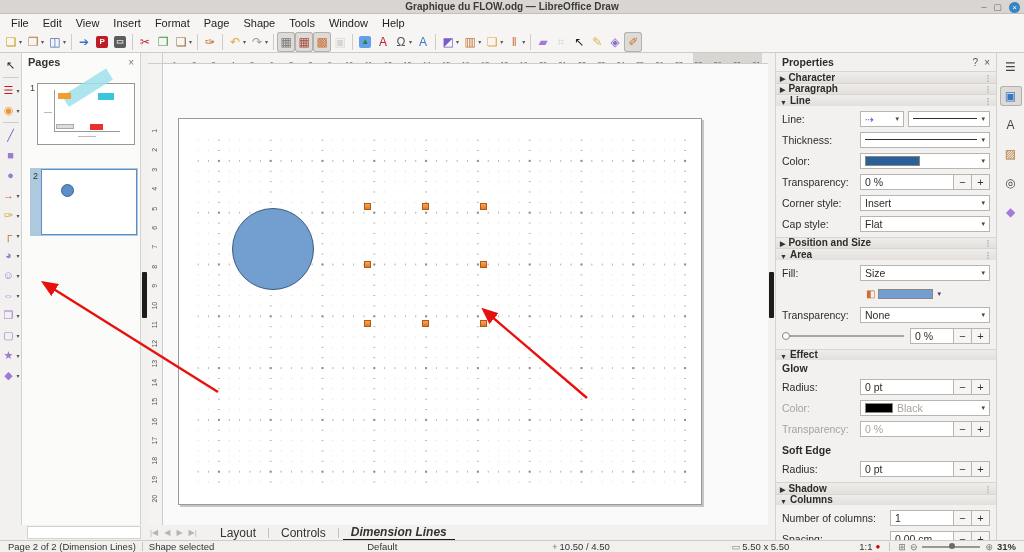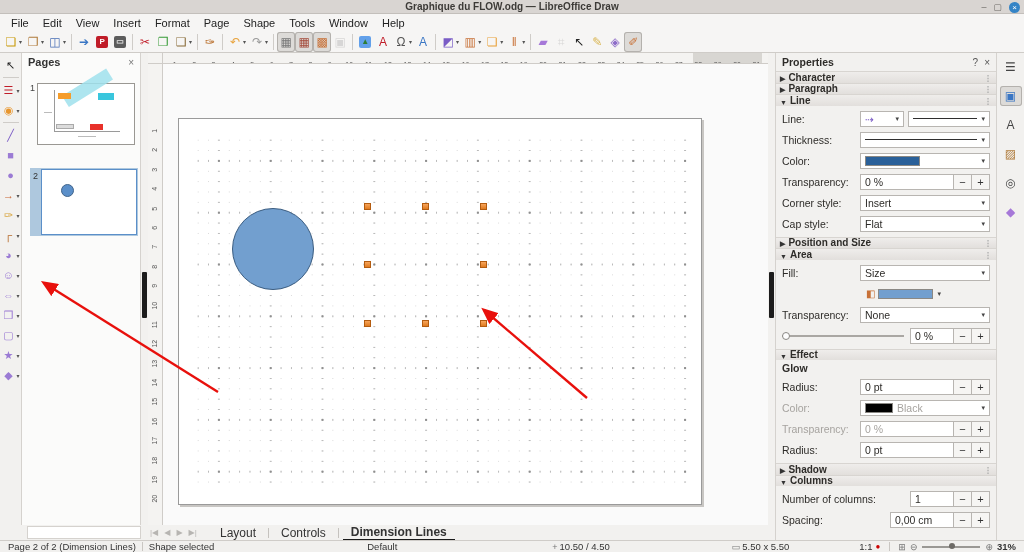--- a/index.html
+++ b/index.html
@@ -76,21 +76,21 @@
   #circle{position:absolute;left:53px;top:89px;width:82px;height:82px;border-radius:50%;background:#729fcf;border:1px solid #3b5d81;}
   #selbox{position:absolute;left:189px;top:88px;width:115px;height:116px;}
   .hd{position:absolute;width:7px;height:7px;background:linear-gradient(#f7a55c,#e07b1f);border:1px solid #b35c10;}
 
   
   #layerbar{position:absolute;left:0;top:472px;width:775px;height:15px;background:#f2f1ef;display:flex;align-items:center;font-size:10px;}
   #layerbar .blank{position:absolute;left:27px;top:1px;width:114px;height:13px;background:#fff;border:1px solid #d5d2ce;}
   #layernav{position:absolute;left:150px;display:flex;gap:6px;color:#b7b5b2;font-size:8px;}
   #layertabs{position:absolute;left:212px;display:flex;align-items:center;gap:4px;}
   #layertabs .tab{padding:0 8px;color:#333;font-size:12px;}
-  #layertabs .tab.active{font-weight:bold;border-bottom:2px solid #1a1a1a;}
+  #layertabs .tab.active{font-weight:bold;border-bottom:2px solid #1a1a1a;font-style:italic;}
   #layertabs .tdiv{width:1px;height:10px;background:#c5c2be;}
 
   
   #sidebar{position:absolute;left:775px;top:0;width:221px;height:487px;background:#f2f1ef;border-left:1px solid #d5d2ce;font-size:10.5px;color:#2e2c29;overflow:hidden;}
   #sb-hdr{height:18px;display:flex;align-items:center;padding:0 6px;}
   #sb-hdr .t{font-weight:bold;flex:1;}
   #sb-hdr .h,#sb-hdr .x{color:#555;font-size:10px;margin-left:6px;}
   .sechdr{height:11.5px;background:linear-gradient(#efedeb,#e2dfdc);border-top:1px solid #d8d5d1;display:flex;align-items:flex-end;padding:0 4px;font-weight:bold;font-size:10px;}
   .sechdr .tri{font-size:7px;margin-right:3px;color:#333;}
   .sechdr .dots{margin-left:auto;color:#aaa;font-size:8px;}
@@ -576,20 +576,21 @@
 
       <div class="prow dis">
         <span class="lbl">Transparency:</span>
         <div class="inp">
             <span>0 %</span>
           </div>
         <span class="spin">−</span>
         <span class="spin">+</span>
       </div>
 
+      <div class="sublbl">Soft Edge</div>
 
       <div class="prow">
         <span class="lbl">Radius:</span>
         <div class="inp">
             <span>0 pt</span>
           </div>
         <span class="spin">−</span>
         <span class="spin">+</span>
       </div>
 
@@ -597,21 +598,21 @@
         <span class="tri">▶</span>
         <span>Shadow</span>
         <span class="dots">⋮</span>
       </div>
       <div class="sechdr">
         <span class="tri">▼</span>
         <span>Columns</span>
       </div>
 
       <div class="prow">
-        <span class="lbl" style="width:128px;">Number of columns:</span>
+        <span class="lbl" style="width:108px;">Number of columns:</span>
         <div class="inp">
             <span>1</span>
           </div>
         <span class="spin">−</span>
         <span class="spin">+</span>
       </div>
 
       <div class="prow">
         <span class="lbl" style="width:108px;">Spacing:</span>
         <div class="inp">

